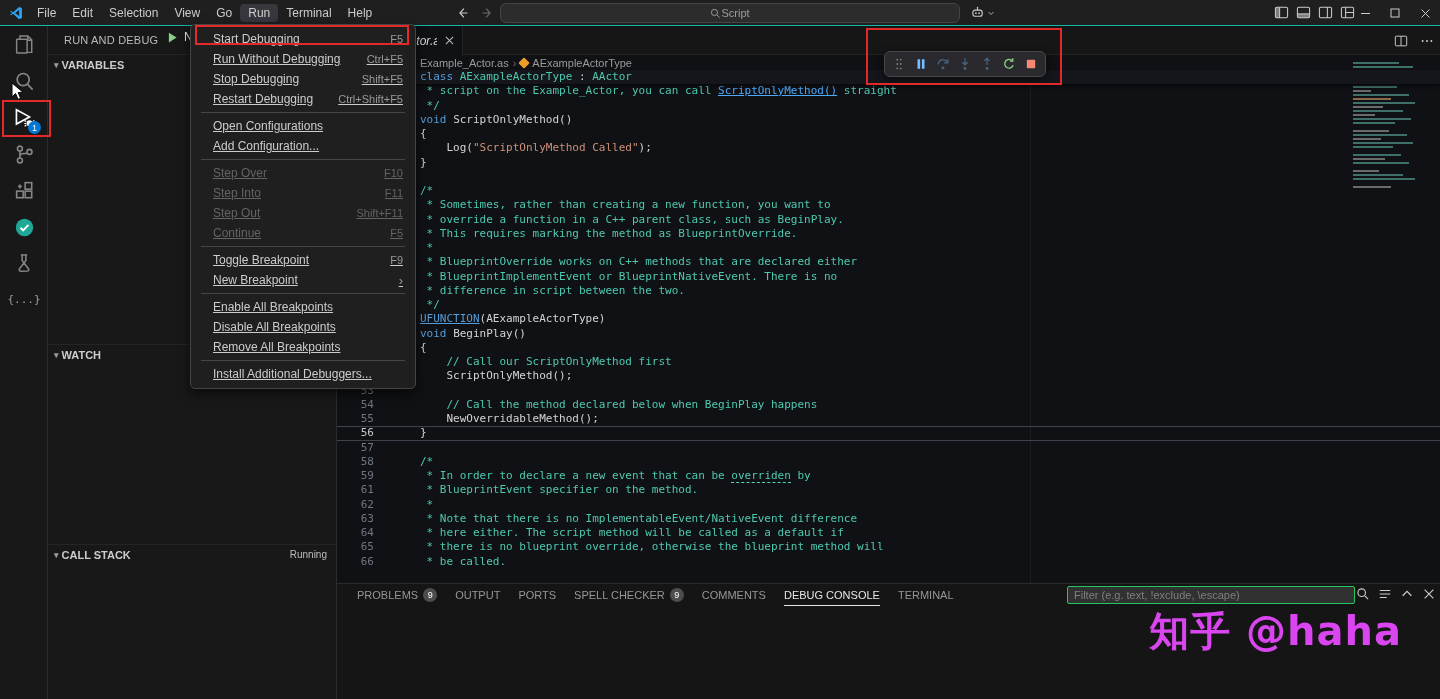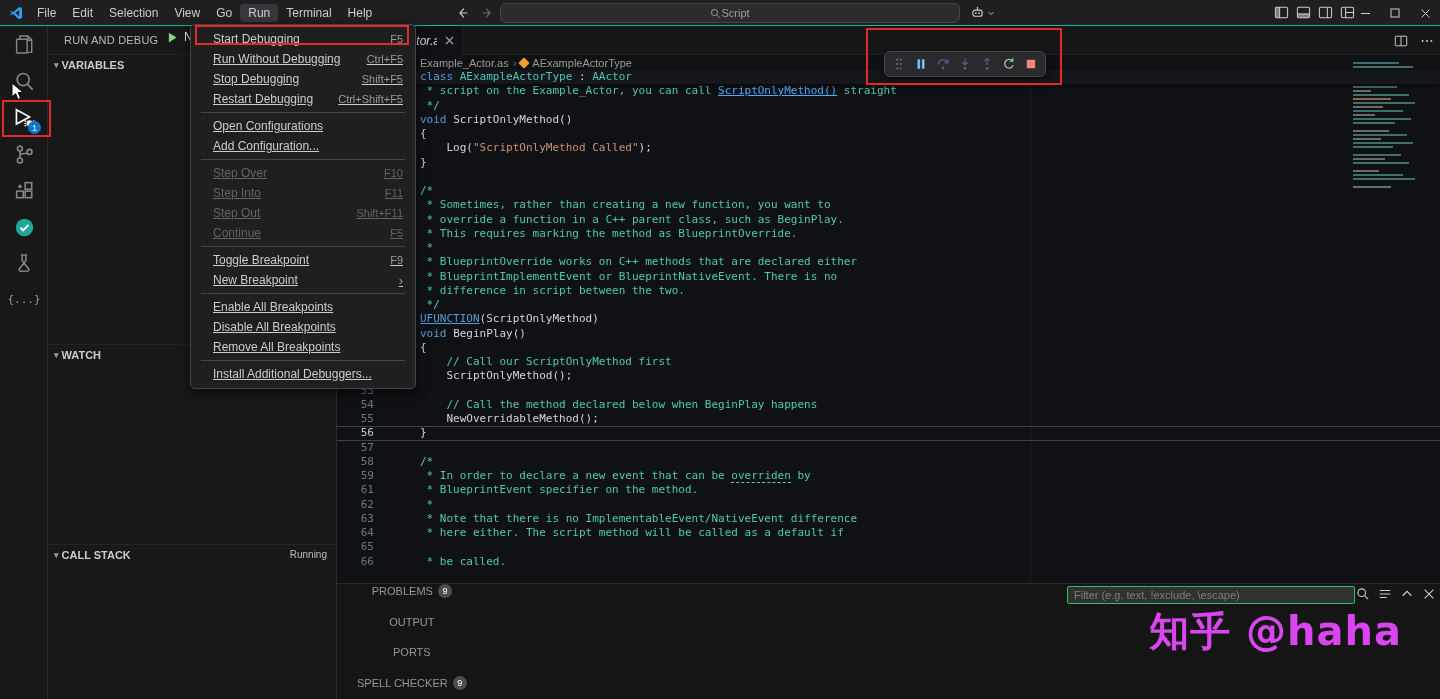--- a/index.html
+++ b/index.html
@@ -59,21 +59,21 @@
   .ruler { position:absolute; left:693px; top:44px; width:1px; height:513px; background:rgba(255,255,255,.05); }
   .minimap { position:absolute; right:3px; top:34px; width:86px; height:132px; }
 
   
   .dbg-toolbar { position:absolute; left:884px; top:51px; height:26px; background:#2a2a2e; border:1px solid #46464b; border-radius:6px; box-shadow:0 2px 8px rgba(0,0,0,.6); display:flex; align-items:center; padding:0 5px; gap:4px; z-index:20; }
   .dbg-btn { width:18px; height:18px; display:flex; align-items:center; justify-content:center; border-radius:4px; }
   .dim { opacity:.4; }
 
   
   .panel { position:absolute; left:337px; top:583px; width:1103px; height:116px; background:#151515; border-top:1px solid #2b2b2b; }
-  .p-tabs { position:absolute; left:20px; top:0; height:22px; display:flex; align-items:center; gap:18px;flex-direction:column; }
+  .p-tabs { position:absolute; left:20px; top:0; height:22px; display:flex; align-items:center; gap:18px; }
   .p-tab { display:flex; align-items:center; gap:5px; font-size:11px; color:#969696; height:22px; }
   .p-tab.active { color:#e7e7e7; border-bottom:1px solid #e7e7e7; }
   .p-badge { min-width:14px; height:14px; border-radius:8px; background:#4d4d4d; color:#fff; font-size:9px; display:flex; align-items:center; justify-content:center; padding:0 3px; }
   .p-filter { position:absolute; left:730px; top:2px; width:288px; height:18px; background:#313131; border:1px solid #22c55e; border-radius:2px; color:#cccccc; font-size:11px; padding:0 6px; font-family:"Liberation Sans", sans-serif; }
   .p-filter::placeholder { color:#7f7f7f; }
   .p-icons { position:absolute; right:4px; top:3px; display:flex; gap:8px; }
   .watermark { position:absolute; right:38px; top:20px; font-size:40px; font-weight:bold; color:#d946ef; font-family:"DejaVu Sans", sans-serif; letter-spacing:1px; }
 
   
   .dropdown { position:absolute; left:190px; top:24px; width:226px; background:#1f1f1f; border:1px solid #454545; border-radius:5px; box-shadow:0 4px 12px rgba(0,0,0,.6); padding:4px 0; z-index:30; }
@@ -314,37 +314,37 @@
           <div class="code-row"><span class="ln">38</span><span class="code"></span></div>
           <div class="code-row"><span class="ln">39</span><span class="code"><span class="tk-c">/*</span></span></div>
           <div class="code-row"><span class="ln">40</span><span class="code"><span class="tk-c"> * Sometimes, rather than creating a new function, you want to</span></span></div>
           <div class="code-row"><span class="ln">41</span><span class="code"><span class="tk-c"> * override a function in a C++ parent class, such as BeginPlay.</span></span></div>
           <div class="code-row"><span class="ln">42</span><span class="code"><span class="tk-c"> * This requires marking the method as BlueprintOverride.</span></span></div>
           <div class="code-row"><span class="ln">43</span><span class="code"><span class="tk-c"> *</span></span></div>
           <div class="code-row"><span class="ln">44</span><span class="code"><span class="tk-c"> * BlueprintOverride works on C++ methods that are declared either</span></span></div>
           <div class="code-row"><span class="ln">45</span><span class="code"><span class="tk-c"> * BlueprintImplementEvent or BlueprintNativeEvent. There is no</span></span></div>
           <div class="code-row"><span class="ln">46</span><span class="code"><span class="tk-c"> * difference in script between the two.</span></span></div>
           <div class="code-row"><span class="ln">47</span><span class="code"><span class="tk-c"> */</span></span></div>
-          <div class="code-row"><span class="ln">48</span><span class="code"><span class="tk-ku">UFUNCTION</span><span class="tk-w">(ScriptOnlyMethod)</span></span></div>
+          <div class="code-row"><span class="ln">48</span><span class="code"><span class="tk-ku">UFUNCTION</span><span class="tk-w">(AExampleActorType)</span></span></div>
           <div class="code-row"><span class="ln">49</span><span class="code"><span class="tk-k">void </span><span class="tk-w">BeginPlay()</span></span></div>
           <div class="code-row"><span class="ln">50</span><span class="code"><span class="tk-w">{</span></span></div>
           <div class="code-row"><span class="ln">51</span><span class="code"><span class="tk-c">    // Call our ScriptOnlyMethod first</span></span></div>
           <div class="code-row"><span class="ln">52</span><span class="code"><span class="tk-w">    ScriptOnlyMethod();</span></span></div>
           <div class="code-row"><span class="ln">53</span><span class="code"></span></div>
           <div class="code-row"><span class="ln">54</span><span class="code"><span class="tk-c">    // Call the method declared below when BeginPlay happens</span></span></div>
           <div class="code-row"><span class="ln">55</span><span class="code"><span class="tk-w">    NewOverridableMethod();</span></span></div>
           <div class="code-row hl"><span class="ln">56</span><span class="code"><span class="tk-w">}</span></span></div>
           <div class="code-row"><span class="ln">57</span><span class="code"></span></div>
           <div class="code-row"><span class="ln">58</span><span class="code"><span class="tk-c">/*</span></span></div>
           <div class="code-row"><span class="ln">59</span><span class="code"><span class="tk-c"> * In order to declare a new event that can be </span><span class="tk-csp">overriden</span><span class="tk-c"> by</span></span></div>
           <div class="code-row"><span class="ln">61</span><span class="code"><span class="tk-c"> * BlueprintEvent specifier on the method.</span></span></div>
           <div class="code-row"><span class="ln">62</span><span class="code"><span class="tk-c"> *</span></span></div>
           <div class="code-row"><span class="ln">63</span><span class="code"><span class="tk-c"> * Note that there is no ImplementableEvent/NativeEvent difference</span></span></div>
           <div class="code-row"><span class="ln">64</span><span class="code"><span class="tk-c"> * here either. The script method will be called as a default if</span></span></div>
-          <div class="code-row"><span class="ln">65</span></div>
+          <div class="code-row"><span class="ln">65</span><span class="code"><span class="tk-c"> * there is no blueprint override, otherwise the blueprint method will</span></span></div>
           <div class="code-row"><span class="ln">66</span><span class="code"><span class="tk-c"> * be called.</span></span></div>
         </div>
     </div>
     <div class="ruler"></div>
 
     <div class="minimap">
       <svg width="86" height="132" viewBox="0 0 86 132">
         <rect x="2" y="2" width="46" height="2" fill="#3f6f69"></rect>
           <rect x="2" y="6" width="60" height="2" fill="#3f6f69"></rect>
         <rect x="2" y="10" width="34" height="2" fill="#6a6a6a"></rect>

